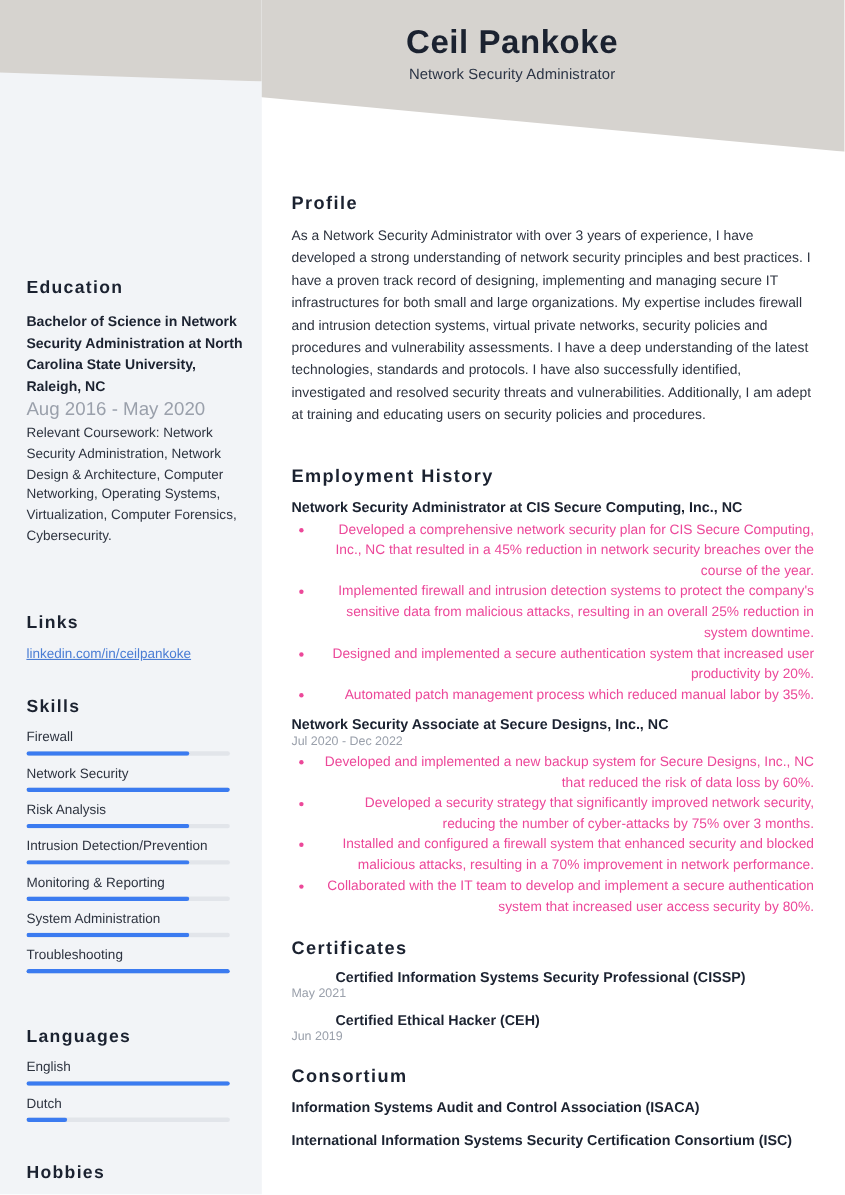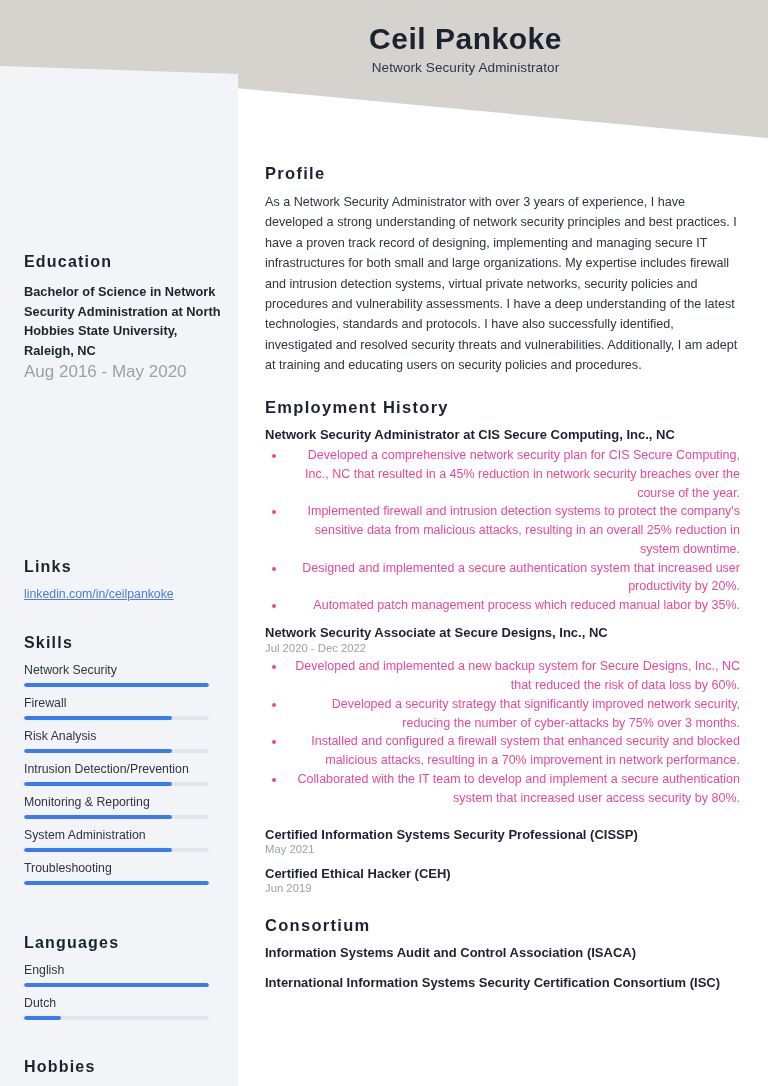--- a/index.html
+++ b/index.html
@@ -150,21 +150,21 @@
   }
   .bar-fill {
     height: 4px;
     border-radius: 2px;
     background: #3b7bf0;
   }
 
   
   #main {
     position: absolute;
-    top: 4px;
+    top: 16px;
     left: 238px;
     width: 530px;
     z-index: 2;
     box-sizing: border-box;
     padding: 0 28px 0 27px;
   }
   .main-heading {
     font-size: 16.5px;
     font-weight: bold;
     letter-spacing: 1.3px;
@@ -195,20 +195,21 @@
     font-size: 12.5px;
     line-height: 1.5;
     color: #ec4899;
     margin-bottom: 0px;
     text-align: right;
   }
   .cert-name {
     font-size: 13px;
     font-weight: bold;
     color: #1b2230;
+    margin-left: 40px;
   }
   .cert-date {
     font-size: 11.3px;
     color: #9aa0ab;
     margin-top: 1px;
   }
   .member-name {
     font-size: 13px;
     font-weight: bold;
     color: #1b2230;
@@ -249,42 +250,43 @@
         <svg width="11" height="13" viewBox="0 0 12 16" fill="currentColor">
           <path d="M6 0C2.7 0 0 2.7 0 6c0 4.5 6 10 6 10s6-5.5 6-10c0-3.3-2.7-6-6-6zm0 8.2A2.2 2.2 0 1 1 6 3.8a2.2 2.2 0 0 1 0 4.4z"></path>
         </svg>
       </span>
       <span>Charlotte, NC</span>
     </div>
   </div>
 
 <div style="position:absolute; top:253px; left:24px; width:200px; z-index:5;" class="side-section">
   <div class="side-heading">Education</div>
-  <div class="edu-degree">Bachelor of Science in Network Security Administration at North Hobbies State University, Raleigh, NC</div>
+  <div class="edu-degree">Bachelor of Science in Network Security Administration at North Carolina State University, Raleigh, NC</div>
   <div class="edu-date">Aug 2016 - May 2020</div>
+  <div class="edu-desc">Relevant Coursework: Network Security Administration, Network Design &amp; Architecture, Computer Networking, Operating Systems, Virtualization, Computer Forensics, Cybersecurity.</div>
 </div>
 
 <div style="position:absolute; top:558px; left:24px; width:200px; z-index:5;" class="side-section">
   <div class="side-heading">Links</div>
   <a class="side-link" href="#">linkedin.com/in/ceilpankoke</a>
 </div>
 
 <div style="position:absolute; top:634px; left:24px; width:185px; z-index:5;" class="side-section">
   <div class="side-heading">Skills</div>
   <div id="skills-list">
       <div class="bar-item">
+        <div class="bar-label">Firewall</div>
+        <div class="bar-track">
+          <div class="bar-fill" style="width: 80%;"></div>
+        </div>
+      </div>
+      <div class="bar-item">
         <div class="bar-label">Network Security</div>
         <div class="bar-track">
           <div class="bar-fill" style="width: 100%;"></div>
-        </div>
-      </div>
-      <div class="bar-item">
-        <div class="bar-label">Firewall</div>
-        <div class="bar-track">
-          <div class="bar-fill" style="width: 80%;"></div>
         </div>
       </div>
       <div class="bar-item">
         <div class="bar-label">Risk Analysis</div>
         <div class="bar-track">
           <div class="bar-fill" style="width: 80%;"></div>
         </div>
       </div>
       <div class="bar-item">
         <div class="bar-label">Intrusion Detection/Prevention</div>
@@ -335,21 +337,21 @@
   <div class="side-heading">Hobbies</div>
 </div>
 
 <div id="main">
 
   <div style="margin-top:160px;">
     <div class="main-heading">Profile</div>
     <div class="profile-text">As a Network Security Administrator with over 3 years of experience, I have developed a strong understanding of network security principles and best practices. I have a proven track record of designing, implementing and managing secure IT infrastructures for both small and large organizations. My expertise includes firewall and intrusion detection systems, virtual private networks, security policies and procedures and vulnerability assessments. I have a deep understanding of the latest technologies, standards and protocols. I have also successfully identified, investigated and resolved security threats and vulnerabilities. Additionally, I am adept at training and educating users on security policies and procedures.</div>
   </div>
 
-  <div style="margin-top:22px;">
+  <div style="margin-top:36px;">
     <div class="main-heading">Employment History</div>
     <div id="jobs-list">
         <div style="margin-bottom: 9px;">
           <div class="job-title-line">Network Security Administrator at CIS Secure Computing, Inc., NC</div>
           <ul class="bullets">
             <li>Developed a comprehensive network security plan for CIS Secure Computing, Inc., NC that resulted in a 45% reduction in network security breaches over the course of the year.</li>
             <li>Implemented firewall and intrusion detection systems to protect the company's sensitive data from malicious attacks, resulting in an overall 25% reduction in system downtime.</li>
             <li>Designed and implemented a secure authentication system that increased user productivity by 20%.</li>
             <li>Automated patch management process which reduced manual labor by 35%.</li>
           </ul>
@@ -361,20 +363,21 @@
             <li>Developed and implemented a new backup system for Secure Designs, Inc., NC that reduced the risk of data loss by 60%.</li>
             <li>Developed a security strategy that significantly improved network security, reducing the number of cyber-attacks by 75% over 3 months.</li>
             <li>Installed and configured a firewall system that enhanced security and blocked malicious attacks, resulting in a 70% improvement in network performance.</li>
             <li>Collaborated with the IT team to develop and implement a secure authentication system that increased user access security by 80%.</li>
           </ul>
         </div>
       </div>
   </div>
 
   <div style="margin-top:20px;">
+    <div class="main-heading">Certificates</div>
     <div id="certs-list">
         <div style="margin-bottom: 11px;">
           <div class="cert-name">Certified Information Systems Security Professional (CISSP)</div>
           <div class="cert-date">May 2021</div>
         </div>
         <div style="margin-bottom: 11px;">
           <div class="cert-name">Certified Ethical Hacker (CEH)</div>
           <div class="cert-date">Jun 2019</div>
         </div>
       </div>

